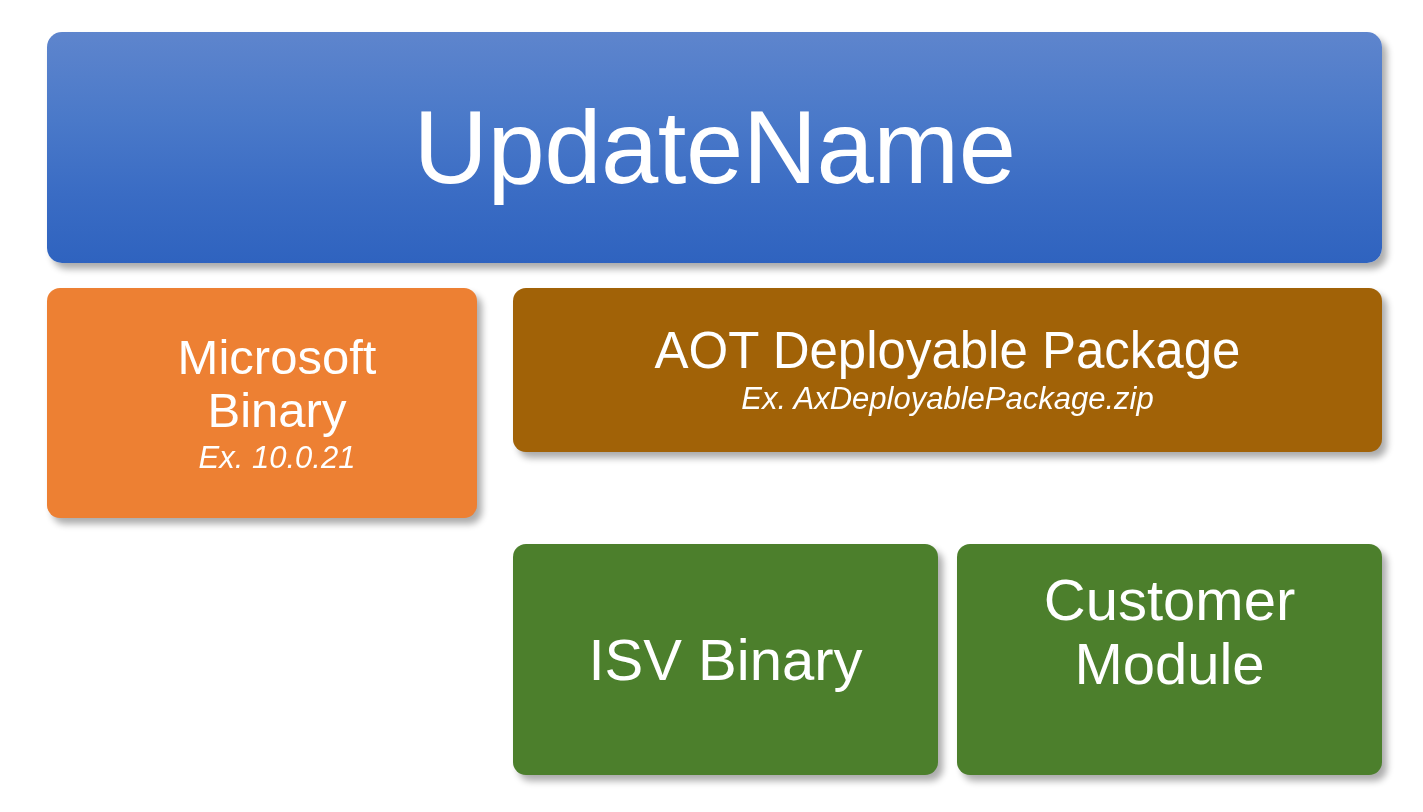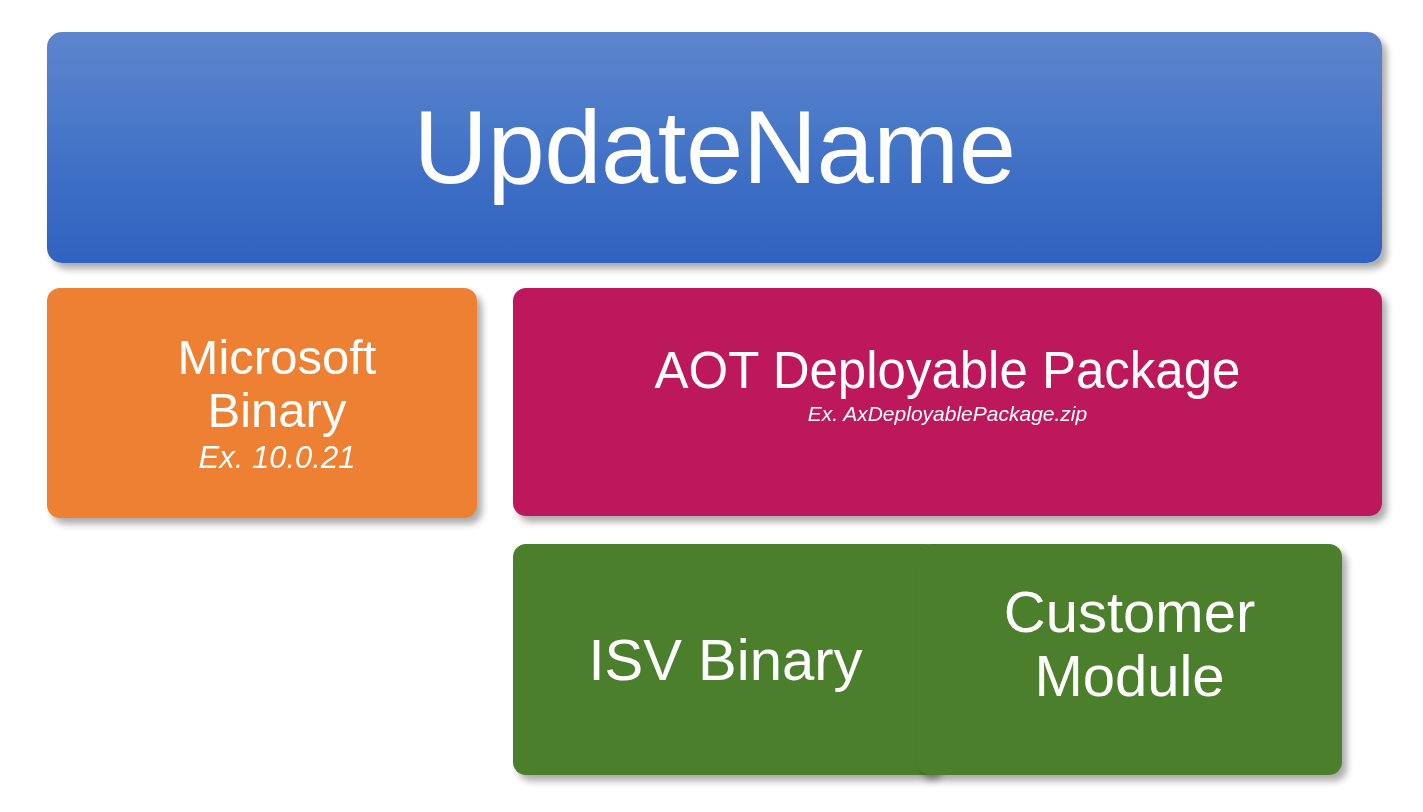--- a/index.html
+++ b/index.html
@@ -79,31 +79,31 @@
     font-size: 31px;
     margin-top: 4px;
     line-height: 1.1;
   }
 
   
   #node-aot-package {
     left: 513px;
     top: 288px;
     width: 869px;
-    height: 228px;
-    background: #be185d;
+    height: 164px;
+    background: #a16207;
     justify-content: flex-start;
-    padding-top: 56px;
+    padding-top: 36px;
   }
   #node-aot-package .title-text {
     font-size: 51px;
     line-height: 1.06;
   }
   #node-aot-package .sub-text {
-    font-size: 21px;
+    font-size: 31px;
     margin-top: 4px;
     line-height: 1.1;
   }
 
   
   .node-module {
     top: 544px;
     height: 231px;
     background: #4C7F2C;
   }
@@ -112,24 +112,24 @@
     line-height: 1.1;
   }
   #node-isv-module {
     left: 513px;
     width: 425px;
   }
   #node-isv-module .title-text {
     white-space: nowrap;
   }
   #node-customer-module {
-    left: 917px;
+    left: 957px;
     width: 425px;
     justify-content: flex-start;
-    padding-top: 36px;
+    padding-top: 24px;
   }
   #node-customer-module .title-text {
     max-width: 300px;
     margin: 0 auto;
   }
 </style>
 </head>
 <body>
 
 <div id="canvas">

